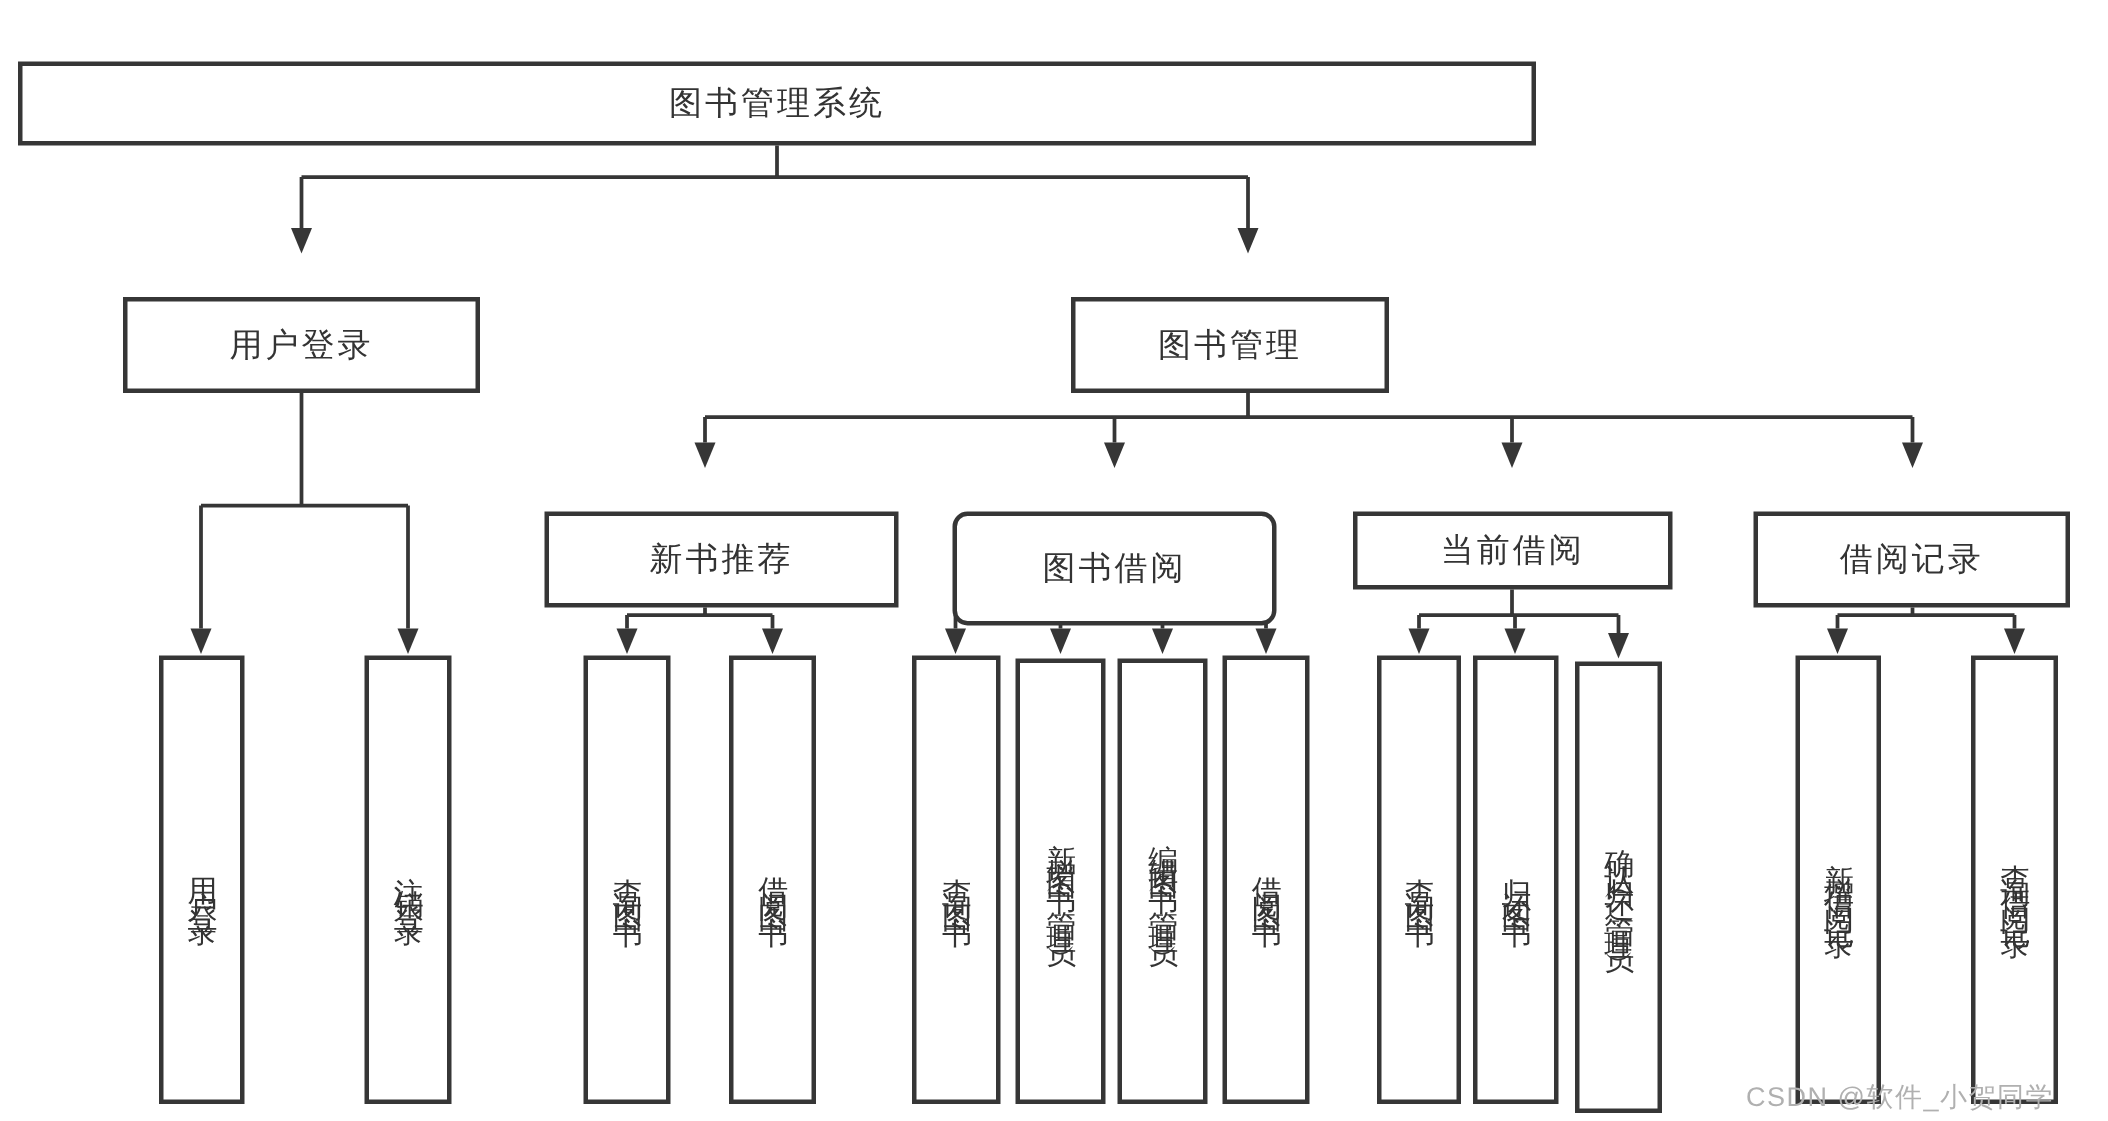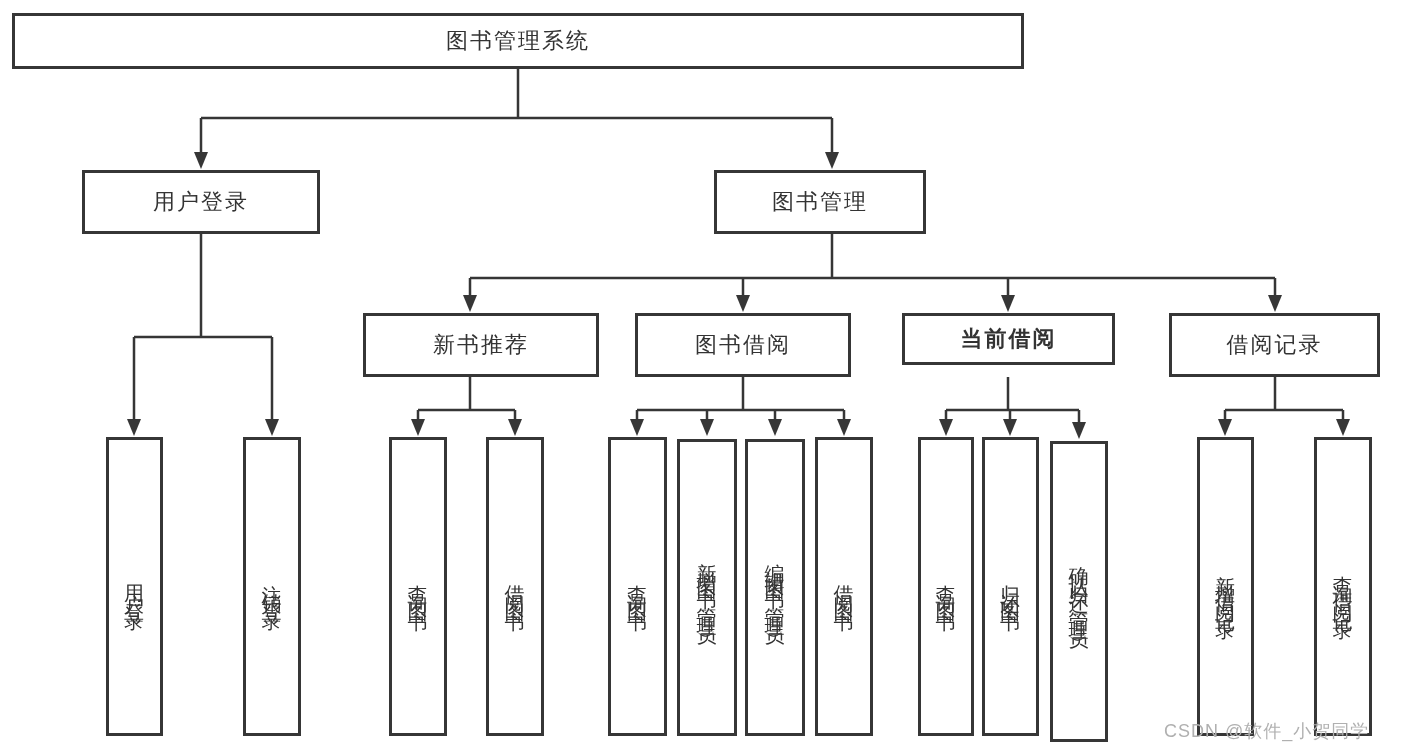--- a/index.html
+++ b/index.html
@@ -25,20 +25,21 @@
     box-sizing: border-box;
     display: flex;
     align-items: center;
     justify-content: center;
     z-index: 2;
   }
   .hbox {
     font-size: 22px;
     letter-spacing: 2px;
     white-space: nowrap;
+    margin-top: 28px;
   }
   .vbox {
     writing-mode: vertical-rl;
     text-orientation: mixed;
     font-size: 20px;
     letter-spacing: 9px;
     line-height: 1;
   }
   .vbox span, .hbox span { display: inline-block; }
   #watermark {
@@ -104,24 +105,24 @@
   <div class="hbox" style="left:82px; top:170px; width:238px; height:64px;">
     <span>用户登录</span>
   </div>
   <div class="hbox" style="left:714px; top:170px; width:212px; height:64px;">
     <span>图书管理</span>
   </div>
 
   <div class="hbox" style="left:363px; top:313px; width:236px; height:64px;">
     <span>新书推荐</span>
   </div>
-  <div class="hbox" style="left:635px; top:313px; width:216px; height:64px;">
+  <div class="hbox" style="left:635px; top:313px; width:216px; height:76px;border-radius:10px;">
     <span>图书借阅</span>
   </div>
-  <div class="hbox" style="left:902px; top:313px; width:213px; height:52px;font-weight:bold;">
+  <div class="hbox" style="left:902px; top:313px; width:213px; height:52px;">
     <span>当前借阅</span>
   </div>
   <div class="hbox" style="left:1169px; top:313px; width:211px; height:64px;">
     <span>借阅记录</span>
   </div>
 
   <div class="vbox" style="left:106px; top:437px; width:57px; height:299px;">
     <span>用户登录</span>
   </div>
   <div class="vbox" style="left:243px; top:437px; width:58px; height:299px;">

